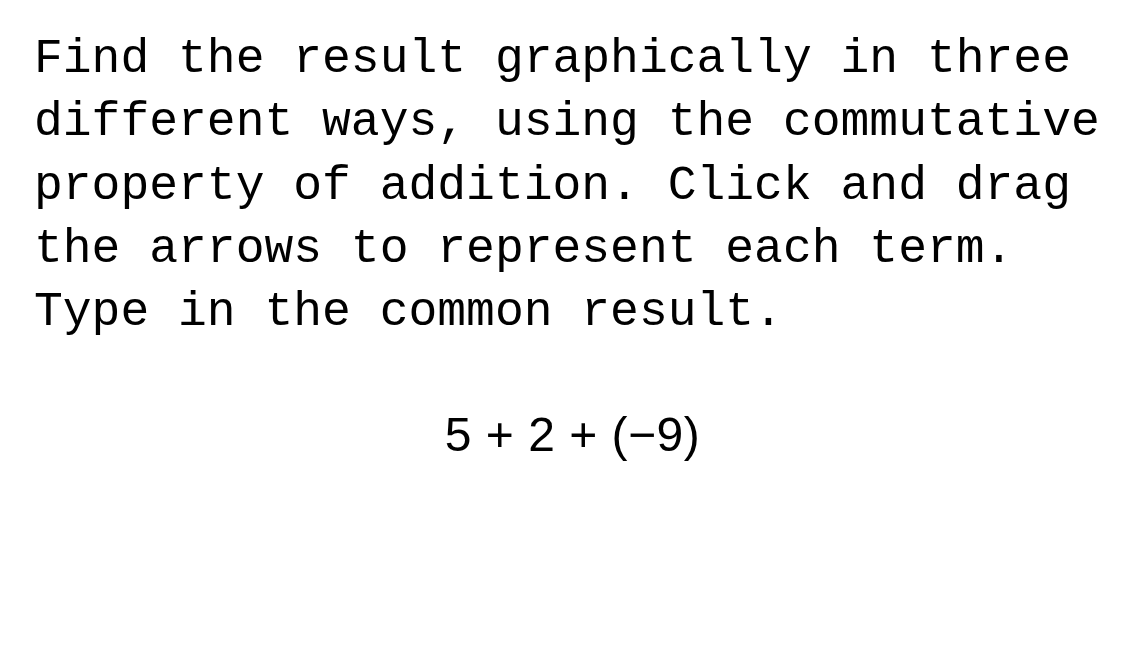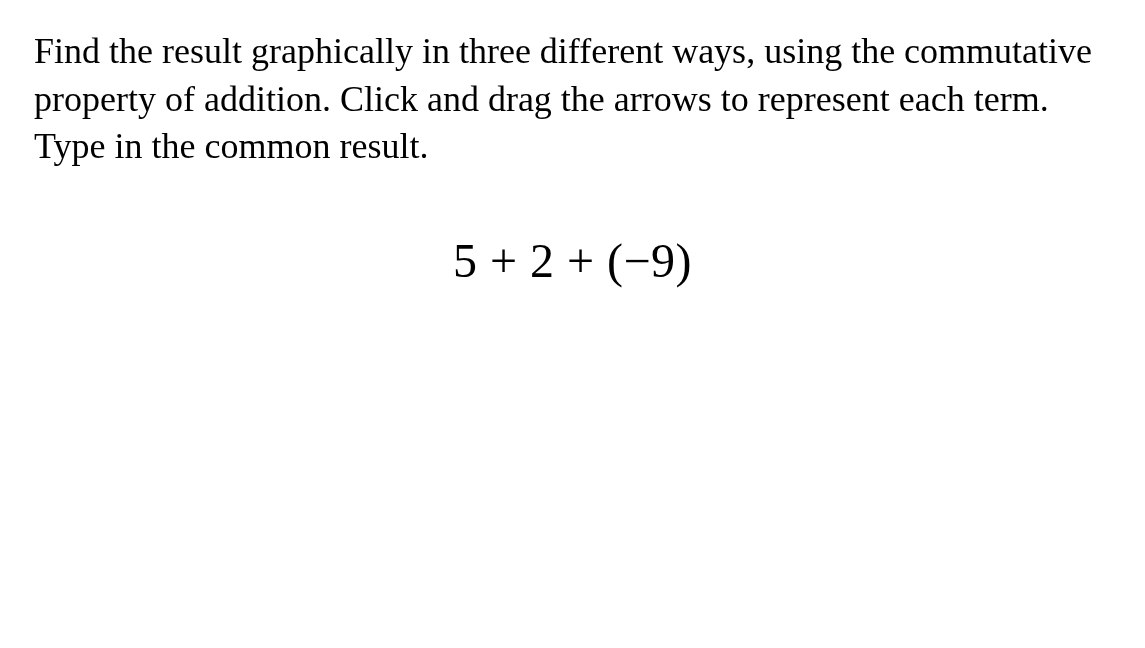--- a/index.html
+++ b/index.html
@@ -9,30 +9,31 @@
     }
     body {
       width: 1145px;
       height: 648px;
       background: #ffffff;
       font-family: Georgia, 'Times New Roman', Times, serif;
       color: #000000;
       padding: 28px 34px;
     }
     .instruction {
-      font-size: 36px;
+      font-size: 48px;
       line-height: 1.32;
       font-weight: 400;
+      font-family: Liberation Mono, monospace;
     }
     .expression-wrapper {
       margin-top: 62px;
       text-align: center;
     }
     .expression {
-      font-family: Liberation Serif, serif;
+      font-family: Liberation Sans, sans-serif;
       font-size: 48px;
       letter-spacing: 0.5px;
     }
   </style>
 </head>
 <body>
 
 <div class="instruction">Find the result graphically in three different ways, using the commutative property of addition. Click and drag the arrows to represent each term. Type in the common result.</div>
 
 <div class="expression-wrapper">

